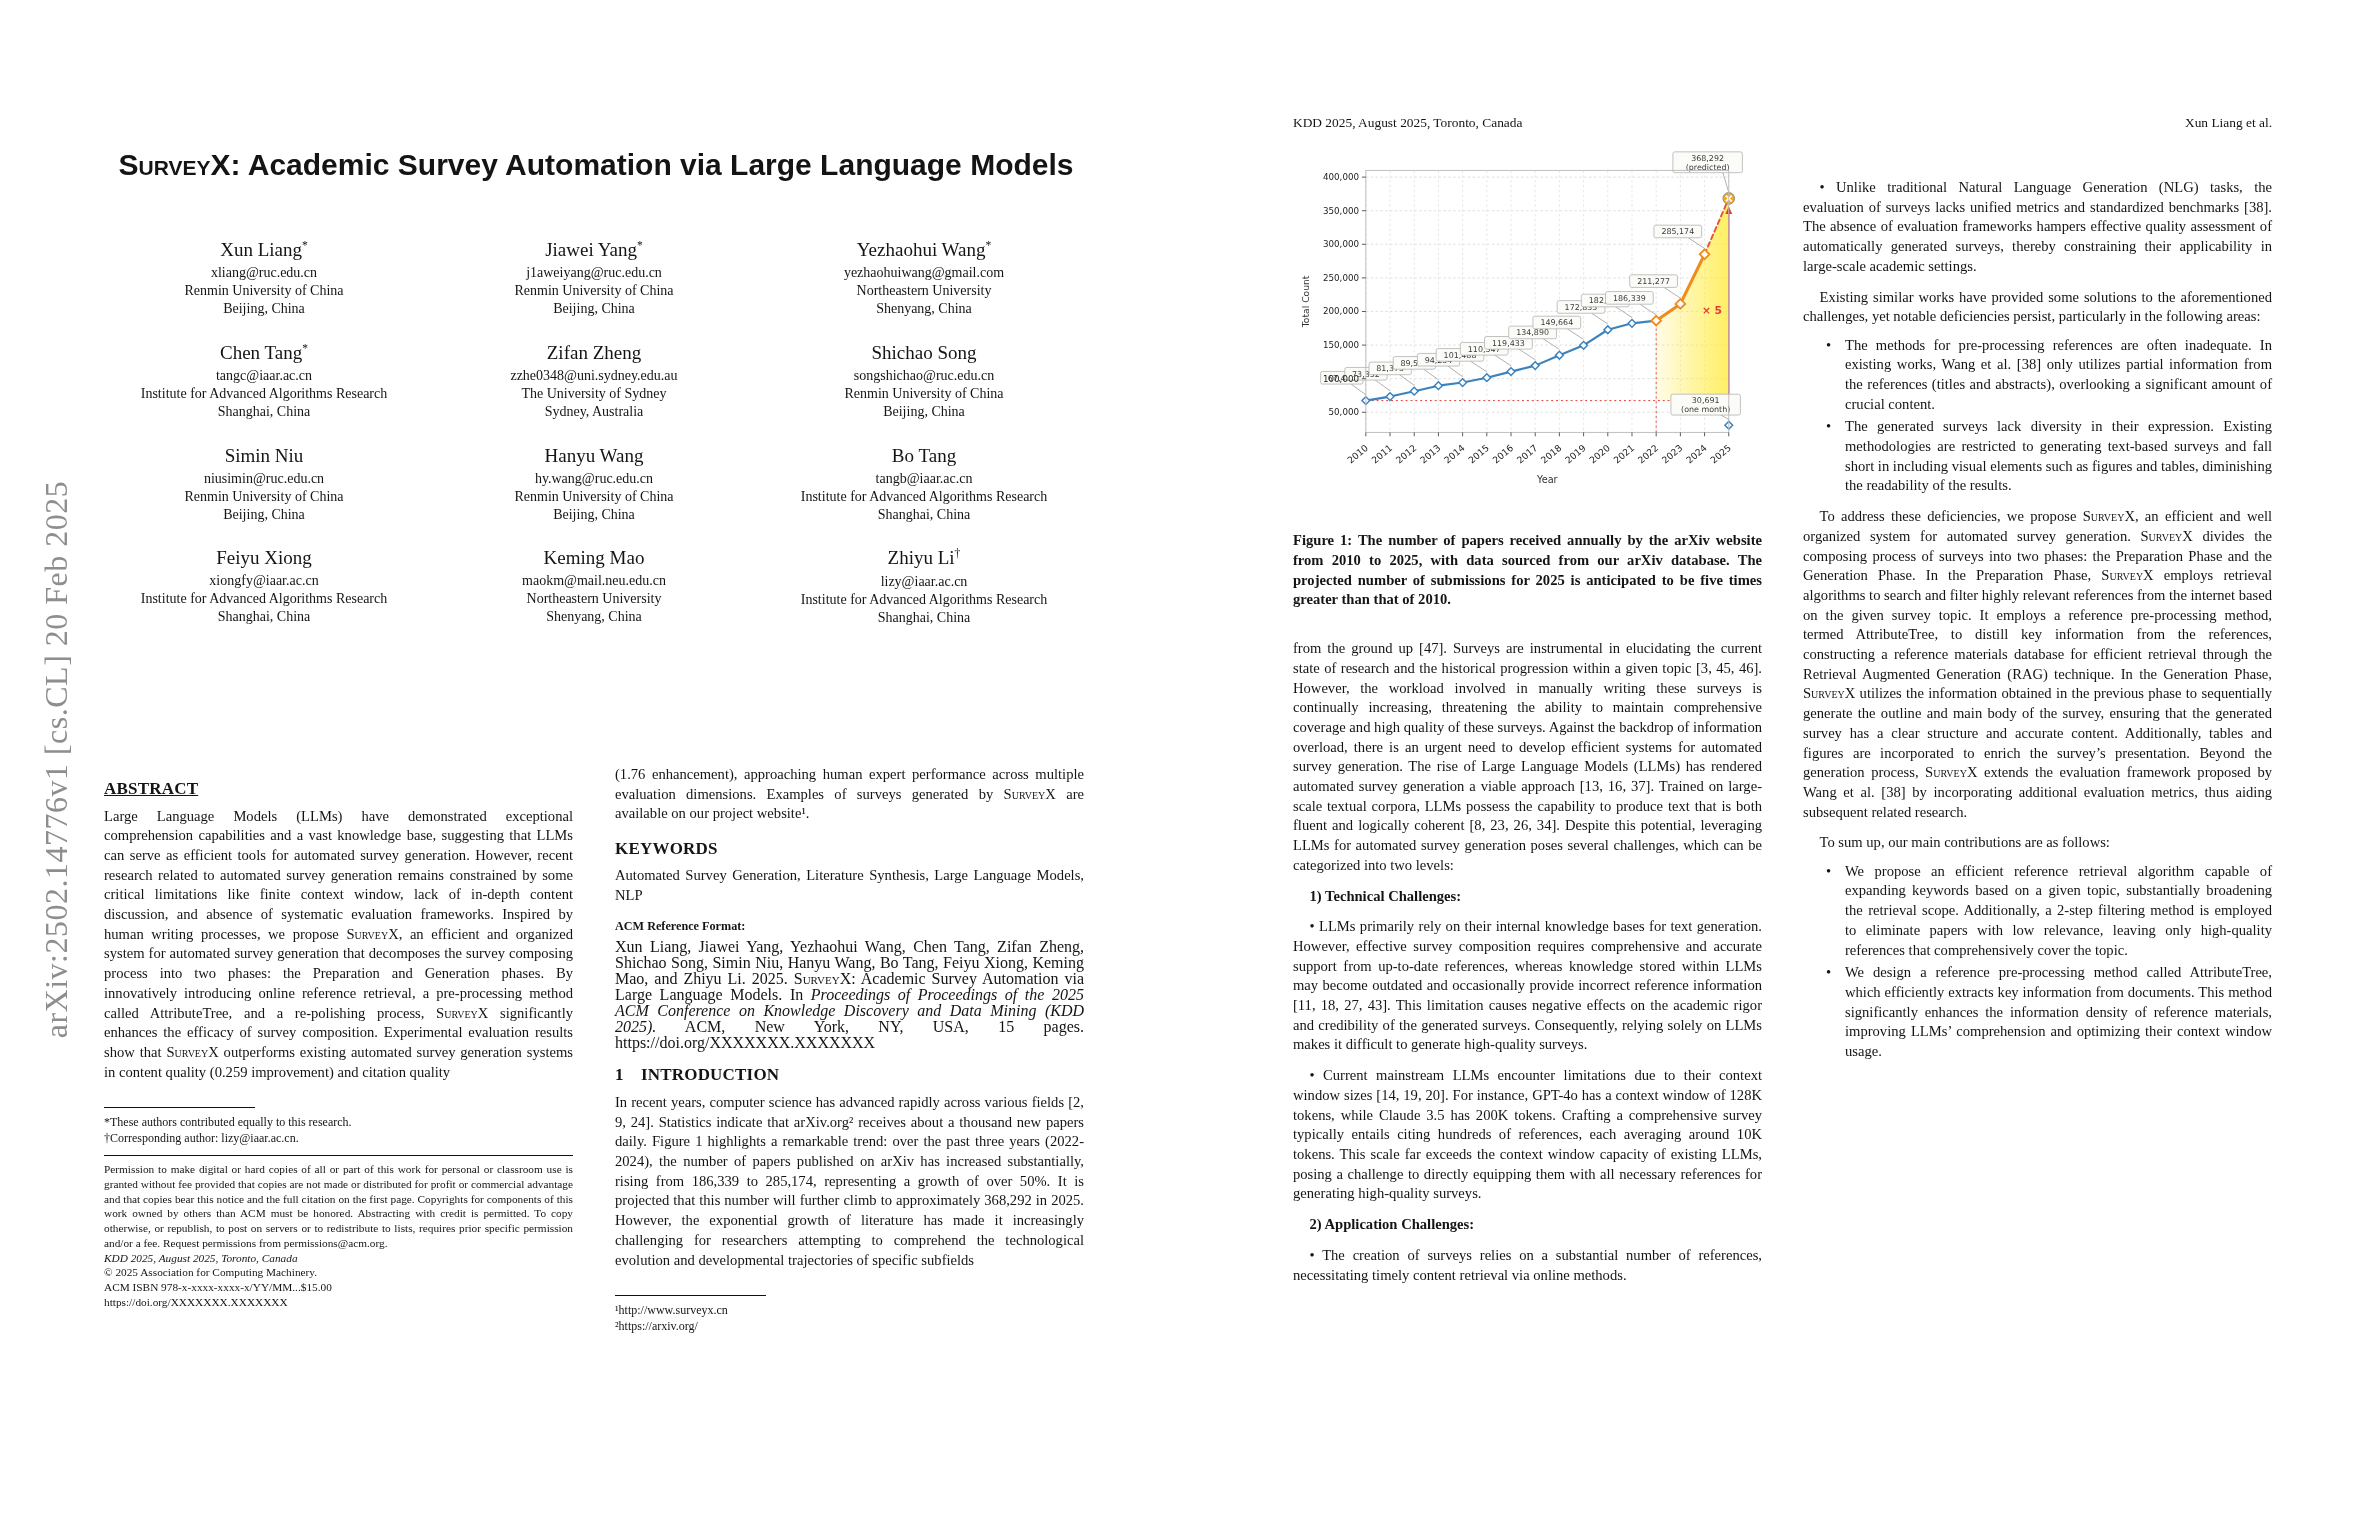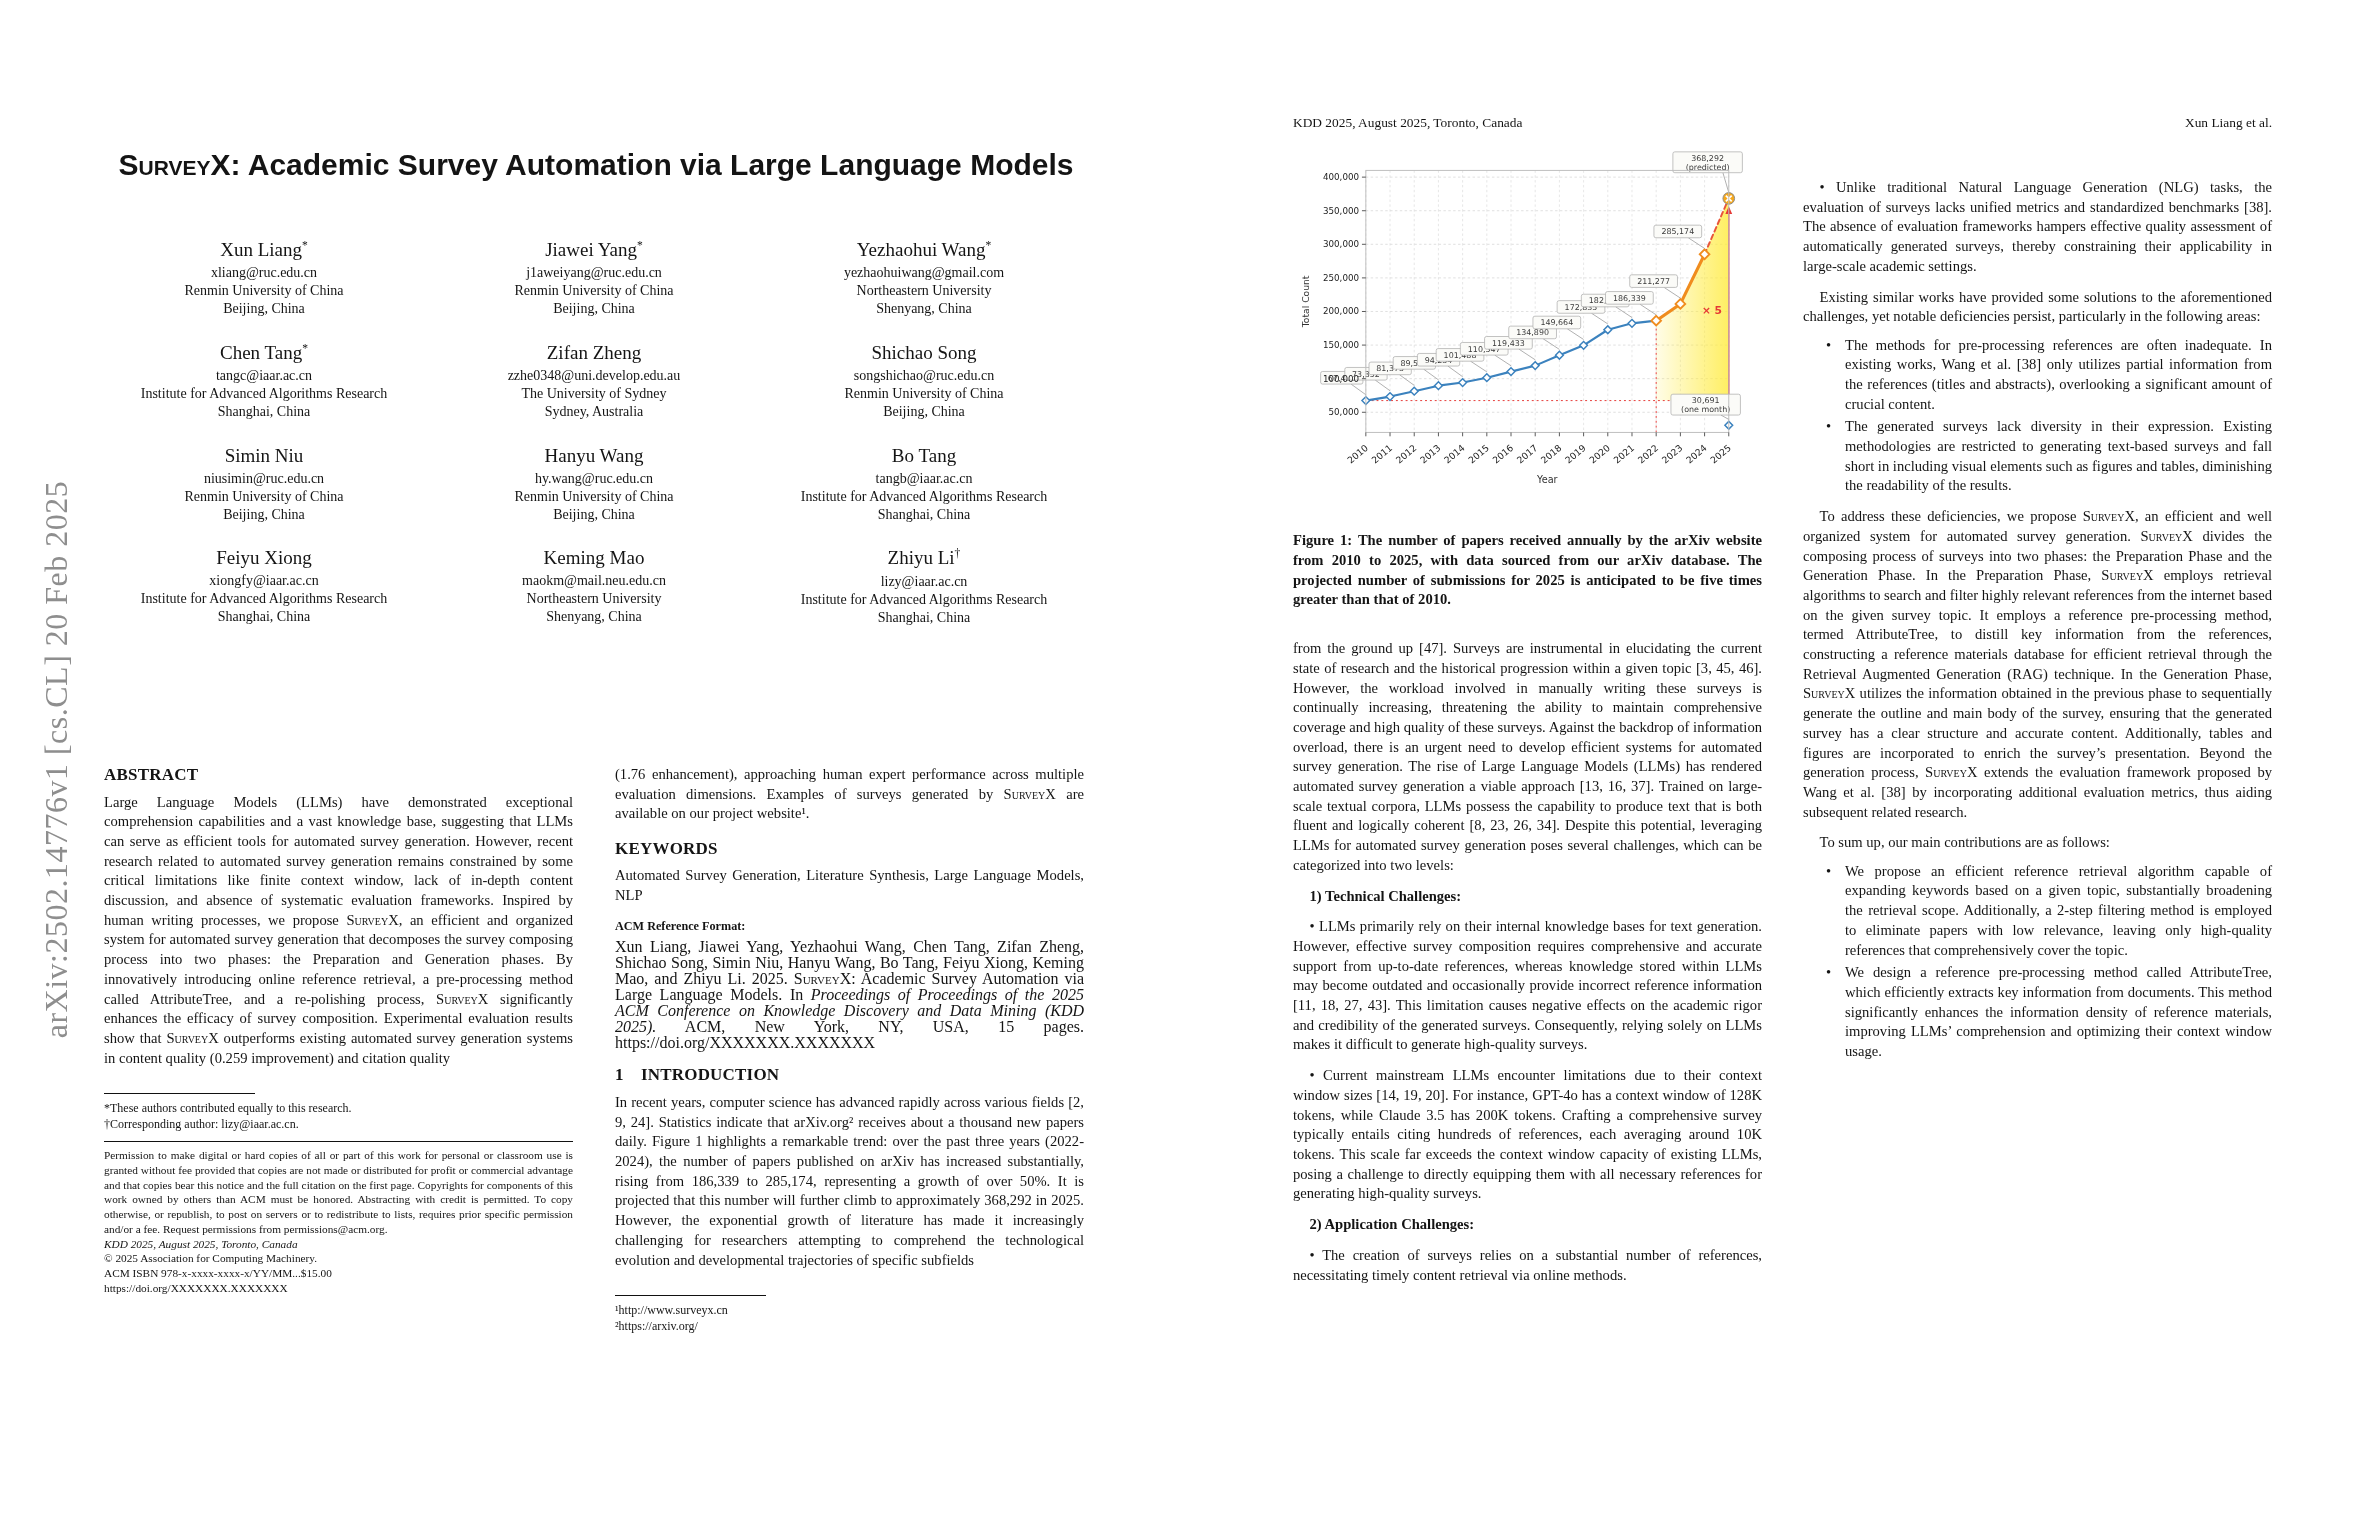--- a/index.html
+++ b/index.html
@@ -26,21 +26,21 @@
   #r-col2{left:1803px; top:167px;}
 
   #r-header{position:absolute; left:1293px; top:115px; width:979px; display:flex;
     justify-content:space-between; font-size:13.4px;}
 
   .sc{font-variant:small-caps;}
   p{margin:0;}
   p.ind{text-indent:16.5px;margin-top:11px;}
   p.b{font-weight:bold;}
   .sec{font-weight:bold; font-size:17px; margin:14.6px 0 7.8px; text-align:left; letter-spacing:0.2px;}
-  .col > .sec:first-child{margin-top:0;}
+  .col > .sec:first-child{margin-top:14px;text-decoration:underline;}
   .sh{font-size:12.2px; font-weight:bold; margin:11.6px 0 1.9px; text-align:left;}
   .ref{font-size:16px; line-height:16px;}
   .fn{font-size:12px; line-height:16.3px; text-align:left;}
   .fnrule{border-top:1px solid #111; width:151px; margin:25px 0 5.8px;}
   .permrule{border-top:1px solid #111; width:100%; margin:7.8px 0 6.8px;}
   .perm{font-size:11.3px; line-height:14.7px;}
   .perm .permp{text-align:justify; margin:0;}
   .perm .it{font-style:italic;}
   .caption{font-weight:bold; margin:13.6px 0 29px; text-align:justify;}
   .figure{margin:0;}
@@ -74,21 +74,21 @@
         <div class="author-line">Shenyang, China</div>
       </div>
       <div class="author">
         <div class="author-name">Chen Tang<sup>*</sup></div>
         <div class="author-line">tangc@iaar.ac.cn</div>
         <div class="author-line">Institute for Advanced Algorithms Research</div>
         <div class="author-line">Shanghai, China</div>
       </div>
       <div class="author">
         <div class="author-name">Zifan Zheng</div>
-        <div class="author-line">zzhe0348@uni.develop.edu.au</div>
+        <div class="author-line">zzhe0348@uni.sydney.edu.au</div>
         <div class="author-line">The University of Sydney</div>
         <div class="author-line">Sydney, Australia</div>
       </div>
       <div class="author">
         <div class="author-name">Shichao Song</div>
         <div class="author-line">songshichao@ruc.edu.cn</div>
         <div class="author-line">Renmin University of China</div>
         <div class="author-line">Beijing, China</div>
       </div>
       <div class="author">

